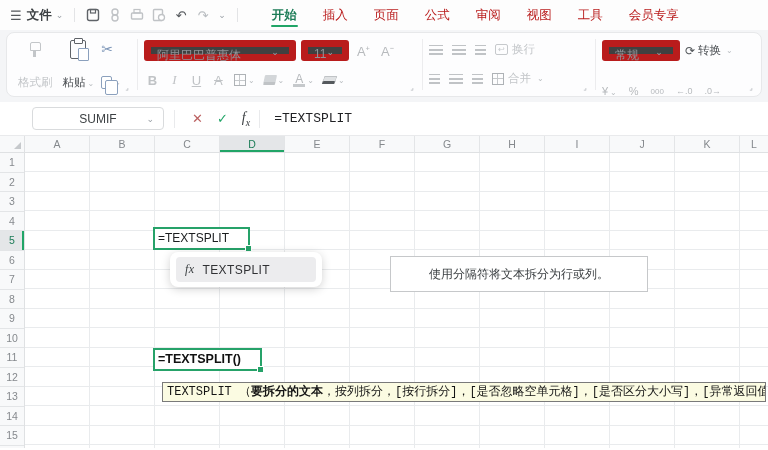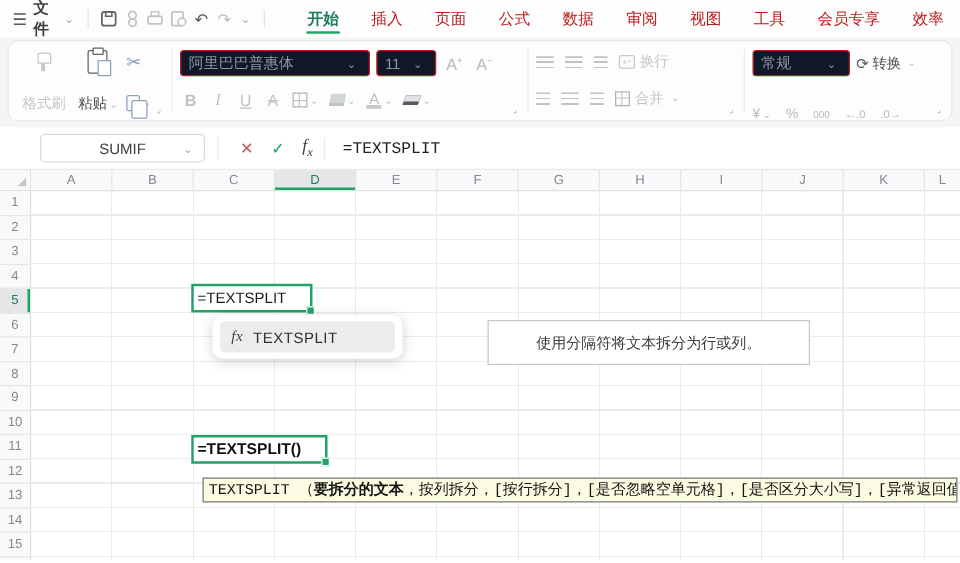--- a/index.html
+++ b/index.html
@@ -45,22 +45,22 @@
   .clip-ic::before { content:""; position:absolute; left:3px; top:-3px; width:7px; height:4px;
                      border:1.5px solid #5f6368; border-radius:1px; background:#fdfdfe; }
   .clip-ic::after { content:""; position:absolute; right:-4px; bottom:-3px; width:9px; height:11px;
                     border:1.3px solid #8ba0bd; background:#fff; border-radius:1px; }
   .brush-ic { width:16px; height:18px; position:relative; }
   .brush-ic::before { content:""; position:absolute; left:3px; top:2px; width:9px; height:7px;
                       border:1.5px solid #c3c6c9; border-radius:2px 2px 0 0; }
   .brush-ic::after { content:""; position:absolute; left:6px; top:11px; width:3px; height:6px; background:#c3c6c9; }
   .fontgrp { display:flex; flex-direction:column; justify-content:space-between; padding:3px 0 4px; }
   .frow { display:flex; align-items:center; gap:5px; }
-  .combo { border:1px solid #b91c1c; border-radius:3px; height:21px; display:flex; align-items:center;
-           padding:0 6px; color:#8f9499; background:#0f172a; font-size:12px; }
+  .combo { border:7px solid #b91c1c; border-radius:3px; height:21px; display:flex; align-items:flex-start;
+           padding:0 6px; color:#8f9499; background:#404040; font-size:12px; }
   .combo .chev { margin-left:auto; }
   .fsym { color:#b7babd; font-size:13px; padding:0 3px; white-space:nowrap; }
   .fmt-letter { width:17px; text-align:center; color:#c0c3c6; font-size:13px; }
   .b { font-weight:bold; } .i { font-style:italic; font-family:"Liberation Serif",serif; }
   .u { text-decoration:underline; } .strike { text-decoration:line-through; }
   .grid-ic { width:12px; height:12px; border:1px solid #aeb2b6;
      background: linear-gradient(#c6c9cc,#c6c9cc) center/100% 1px no-repeat,
                  linear-gradient(#c6c9cc,#c6c9cc) center/1px 100% no-repeat; }
   .fill-ic { width:12px; height:10px; background:#d3d6d9; transform:skewX(-12deg); border-radius:1px;
              border-bottom:3px solid #c0c3c6; }
@@ -176,26 +176,24 @@
     </span>
     <span class="icon-btn glyph dark">↶</span>
     <span class="icon-btn glyph gray">↷</span>
     <span class="chev">⌄</span>
     <span class="mb-sep"></span>
     <div class="tabs">
         <div class="tab active">开始</div>
         <div class="tab">插入</div>
         <div class="tab">页面</div>
         <div class="tab">公式</div>
-        <div class="tab">数据</div>
         <div class="tab">审阅</div>
         <div class="tab">视图</div>
         <div class="tab">工具</div>
         <div class="tab">会员专享</div>
-        <div class="tab last">效率</div>
       </div>
   </div>
 
   <div class="ribbon-zone">
     <div class="ribbon">
 
       <div class="grp">
         <div class="vbtn">
           <span class="brush-ic"></span>
           <span class="lab lab-dis">格式刷</span>

